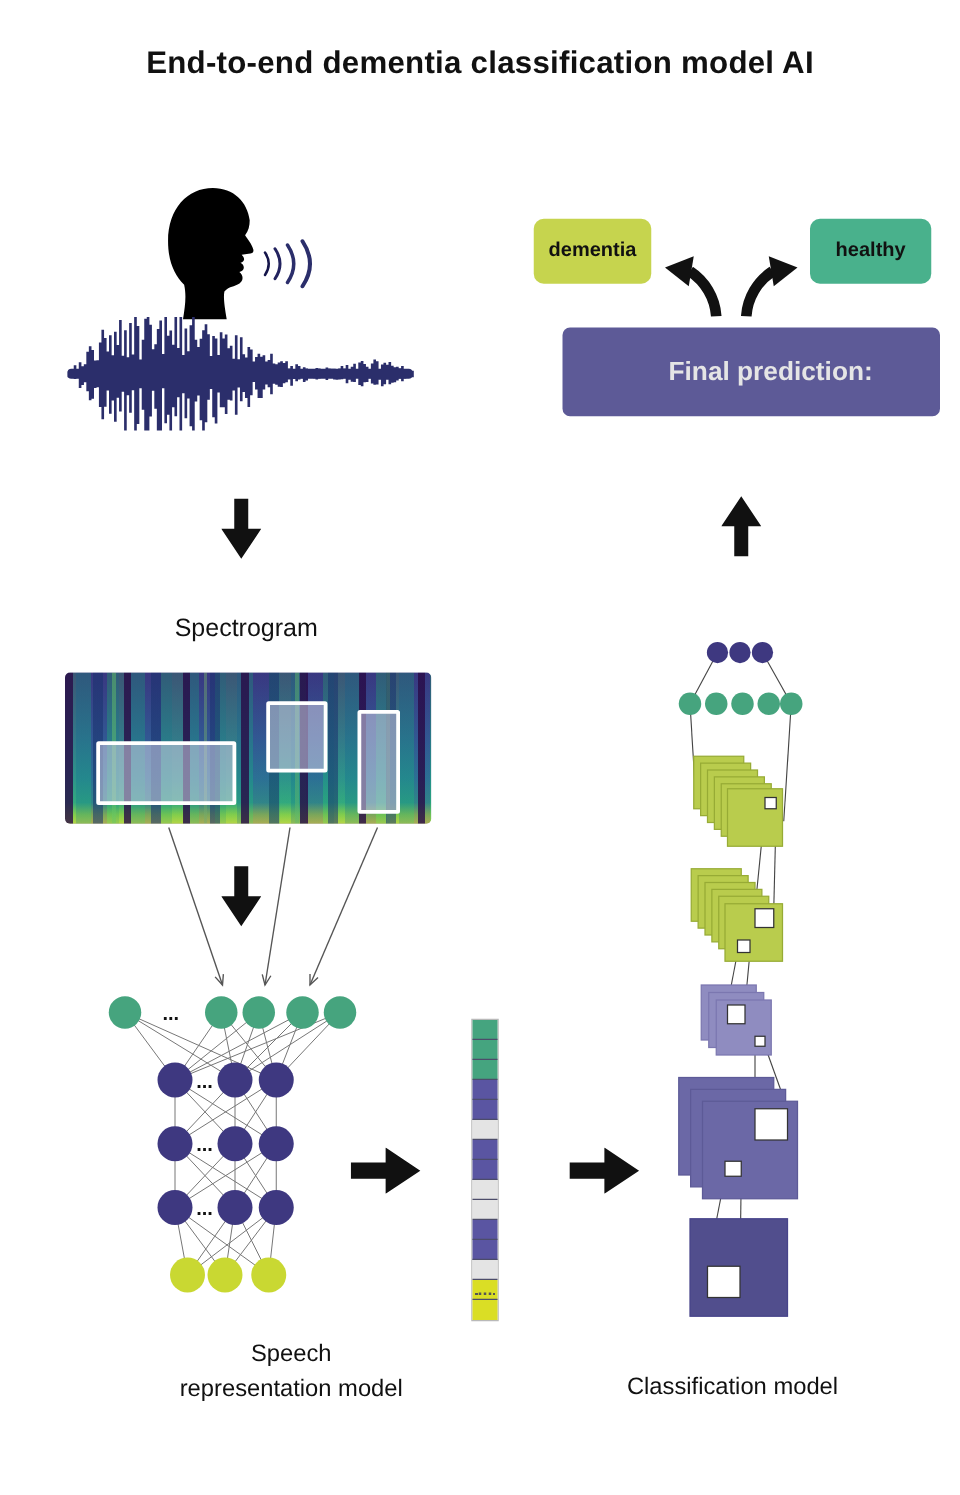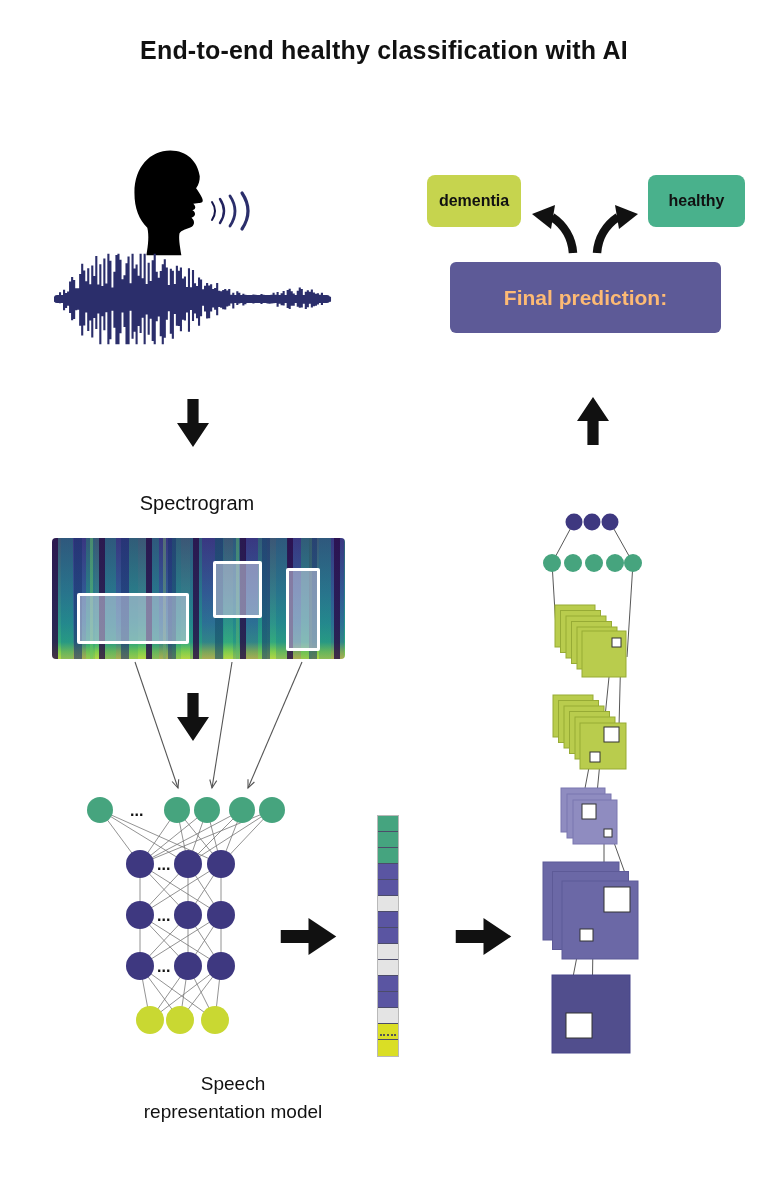--- a/index.html
+++ b/index.html
@@ -25,21 +25,21 @@
   
   .class-box{position:absolute;display:flex;align-items:center;justify-content:center;
              border-radius:8px;font-weight:bold;font-size:16px;color:#111;}
   .dementia{left:427px;top:175px;width:94px;height:52px;background:var(--dementia-bg);}
   .healthy{left:648px;top:175px;width:97px;height:52px;background:var(--healthy-bg);}
   .curved-svg{left:528px;top:200px;width:115px;height:58px;position:absolute;}
   .curved-svg path{fill:none;stroke:#111;stroke-width:8.5px;}
   .curved-svg polygon{fill:#111;}
   .prediction-box{position:absolute;left:450px;top:262px;width:271px;height:71px;
                   background:var(--prediction-bg);border-radius:6px;display:flex;
-                  align-items:center;justify-content:center;color:#fdba74;font-weight:bold;font-size:21px;}
+                  align-items:center;justify-content:center;color:#e5e5e5;font-weight:bold;font-size:21px;padding-left:31px;}
 
   
   .spectro-label{position:absolute;left:122px;top:492px;width:150px;text-align:center;font-size:20px;}
   .spectrogram{position:absolute;left:52px;top:538px;width:293px;height:121px;border-radius:4px;
     background-color:#2a2a6e;
     background-image:
       repeating-linear-gradient(90deg, rgba(40,10,70,0.80) 0 6px, rgba(40,10,70,0) 6px 22px, rgba(25,50,110,0.55) 22px 30px, rgba(40,10,70,0) 30px 47px),
       repeating-linear-gradient(90deg, rgba(60,190,130,0.30) 0 9px, rgba(32,144,140,0.45) 9px 21px, rgba(53,80,160,0.35) 21px 34px, rgba(34,167,132,0.40) 34px 43px),
       repeating-linear-gradient(90deg, transparent 0 38px, rgba(150,220,80,0.45) 38px 41px, transparent 41px 73px),
       linear-gradient(180deg, #3b2a70 0%, #2f5d8c 45%, #27818e 70%, #2ea07c 86%, #9fd435 94%, #e8e02a 100%);
@@ -82,21 +82,21 @@
   .caption{position:absolute;text-align:center;font-size:19px;line-height:1.45;color:#111;}
   .cap-1{left:103px;top:1070px;width:180px;margin-left:40px;}
   .cap-2{left:320px;top:1096px;width:140px;}
   .cap-3{left:496px;top:1096px;width:180px;}
 </style>
 </head>
 <body>
 
 <div class="canvas">
 
-  <h1 class="title">End-to-end healthy classification with AI</h1>
+  <h1 class="title">End-to-end dementia classification model AI</h1>
 
   <svg class="head-svg" viewBox="0 0 100 120">
     <path fill="#000" d="M46,4 C64,4 76,16 78,32 C78,37 77,41 74,45 C76,48 80,53 81,57 C82,60 80,61 77,61 L71,62 C74,65 74,68 70,69 C74,71 74,76 69,77 C73,80 73,86 67,88 C63,90 59,90 56,94 C55,99 56,106 58,118 L20,118 C22,106 23,97 21,88 C12,79 7,67 7,50 C7,22 24,4 46,4 Z"></path>
   </svg>
 
   <svg class="waves-svg" viewBox="0 0 52 44">
     <path d="M6,13 Q12,22 6,31" fill="none" stroke="#15154a" stroke-width="2" stroke-linecap="round"></path>
     <path d="M14,10 Q22,22 14,34" fill="none" stroke="#23235f" stroke-width="2.4" stroke-linecap="round"></path>
     <path d="M24,7 Q34,22 24,37" fill="none" stroke="#2b2e6b" stroke-width="2.8" stroke-linecap="round"></path>
     <path d="M36,4 Q48,22 36,40" fill="none" stroke="#2b2e6b" stroke-width="3.2" stroke-linecap="round"></path>
@@ -314,14 +314,15 @@
     <circle class="n-purple" cx="62" cy="17" r="8.5"></circle>
     <circle class="n-purple" cx="80" cy="17" r="8.5"></circle>
     <circle class="n-teal" cx="22" cy="58" r="9"></circle>
     <circle class="n-teal" cx="43" cy="58" r="9"></circle>
     <circle class="n-teal" cx="64" cy="58" r="9"></circle>
     <circle class="n-teal" cx="85" cy="58" r="9"></circle>
     <circle class="n-teal" cx="103" cy="58" r="9"></circle>
   </svg>
 
   <div class="caption cap-1">Speech representation model</div>
+  <div class="caption cap-3">Classification model</div>
 
 </div>
 
 </body></html>

